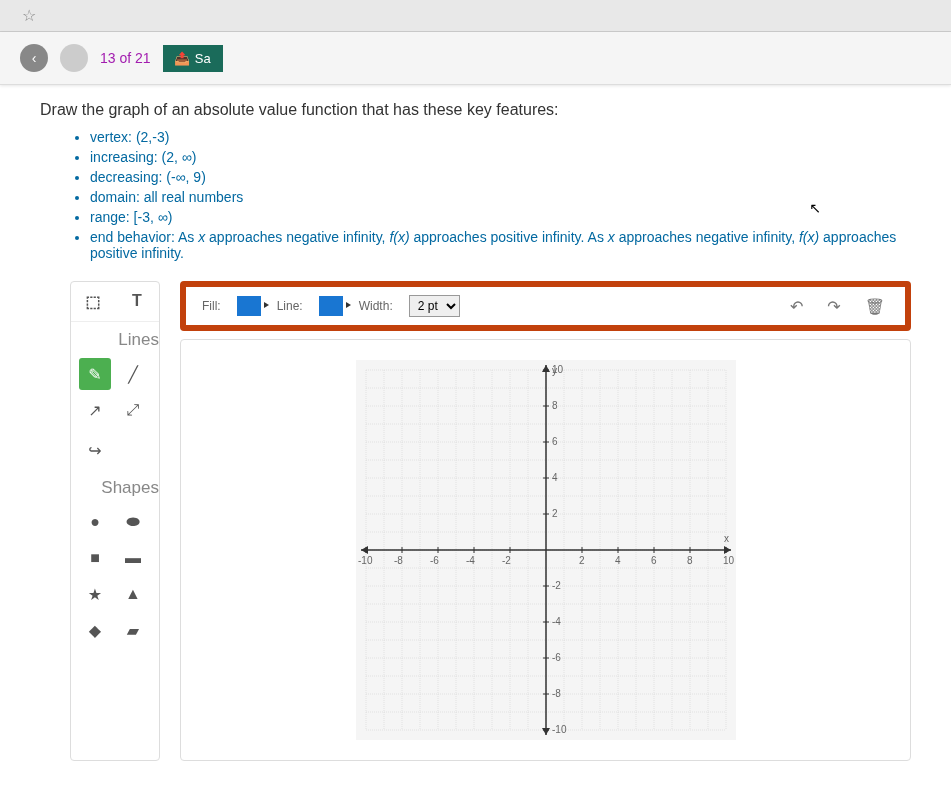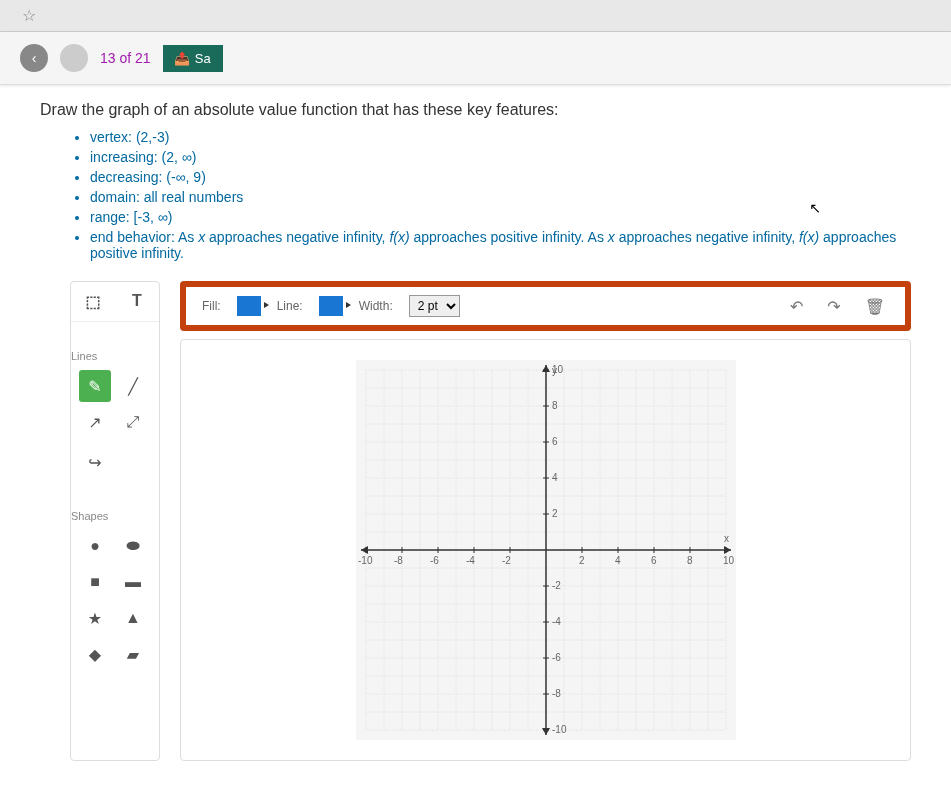--- a/index.html
+++ b/index.html
@@ -21,21 +21,21 @@
     .instruction { font-size: 16px; color: #333; margin-bottom: 10px; }
     .features { margin-left: 30px; }
     .features li { font-size: 14px; color: #0369a1; margin-bottom: 4px; list-style: disc; margin-left: 20px; }
     .features li .emph { font-style: italic; }
     
     .editor-area { display: flex; margin-top: 20px; gap: 20px; padding-left: 30px; }
     
     .toolbox { width: 90px; background: #fff; border: 1px solid #ddd; border-radius: 4px; }
     .toolbox-header { display: flex; border-bottom: 1px solid #eee; }
     .toolbox-tab { flex: 1; padding: 10px; text-align: center; cursor: pointer; font-size: 16px; font-weight: bold; color: #555; }
-    .toolbox-section-label { text-align: left; font-size: 11px; color: #888; padding: 8px 0 4px; margin-top: 20px; }
+    .toolbox-section-label { text-align: right; font-size: 17px; color: #888; padding: 8px 0 4px; }
     .tool-grid { display: grid; grid-template-columns: 1fr 1fr; gap: 4px; padding: 4px 8px; }
     .tool-item { width: 32px; height: 32px; display: flex; align-items: center; justify-content: center; cursor: pointer; border-radius: 3px; color: #555; }
     .tool-item.active { background: #4caf50; color: white; }
     .tool-single { padding: 4px 8px; }
     
     .canvas-area { flex: 1; }
     .canvas-toolbar { display: flex; align-items: center; gap: 16px; background: #fff; border: 6px solid #c2410c; border-radius: 4px; padding: 8px 16px; margin-bottom: 8px; }
     .toolbar-label { font-size: 12px; color: #666; }
     .color-swatch { width: 24px; height: 20px; background: #1976d2; display: inline-block; position: relative; }
     .color-swatch::after { content: ''; position: absolute; right: -8px; top: 6px; border-left: 5px solid #333; border-top: 3px solid transparent; border-bottom: 3px solid transparent; }

